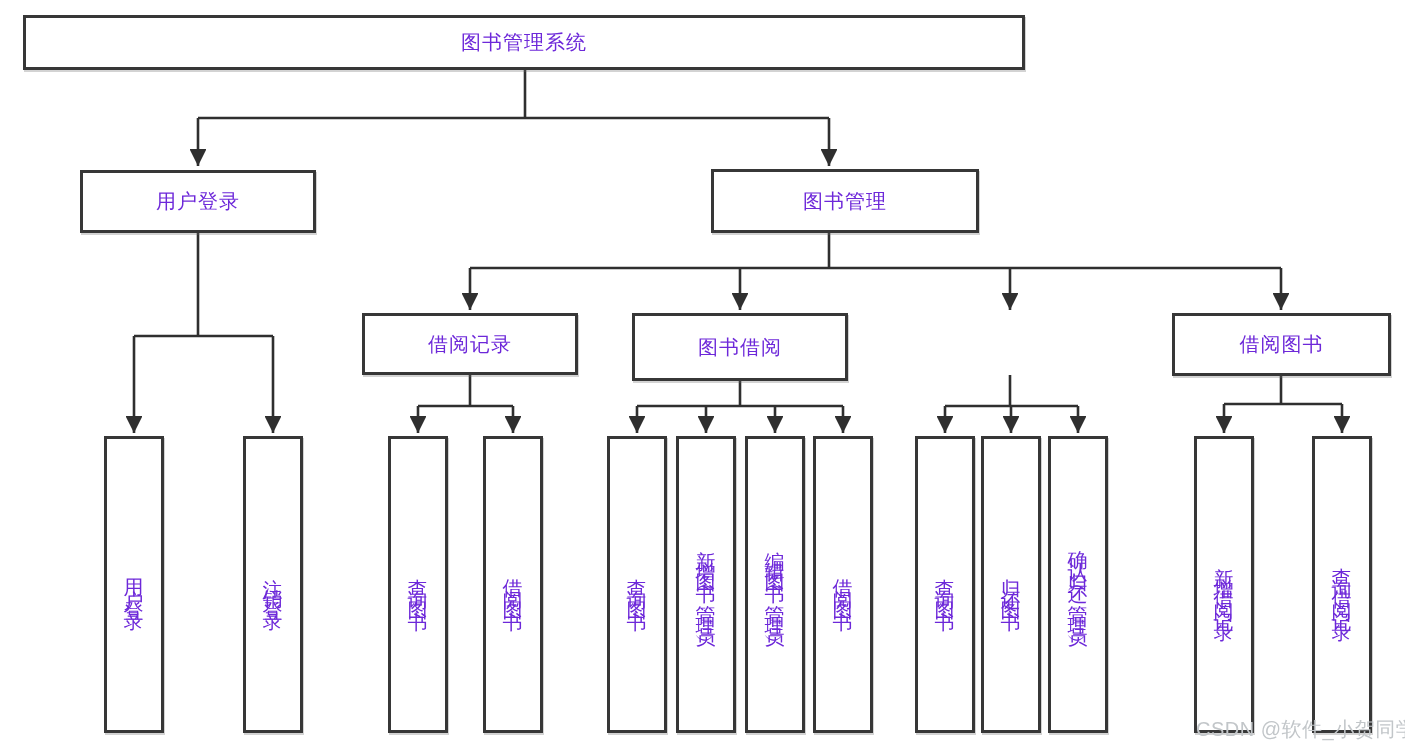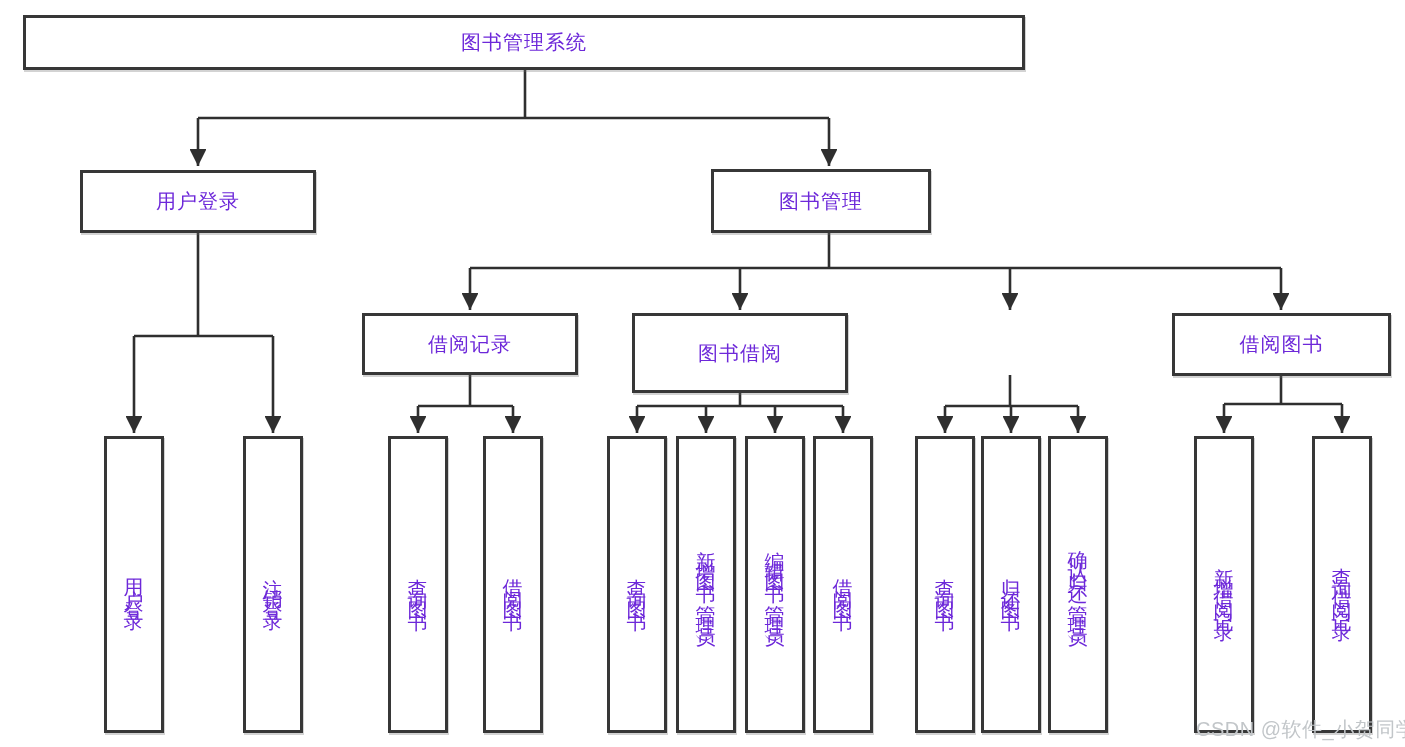--- a/index.html
+++ b/index.html
@@ -38,24 +38,24 @@
     writing-mode: vertical-rl;
     text-orientation: mixed;
     font-size: 20px;
     letter-spacing: 11px;
     line-height: 1;
   }
   
   .n-root   { left: 23px;   top: 15px;  width: 1002px; height: 55px; }
   
   .n-login  { left: 80px;   top: 170px; width: 236px;  height: 63px; }
-  .n-mgmt   { left: 711px;  top: 169px; width: 220px;  height: 64px; }
+  .n-mgmt   { left: 711px;  top: 169px; width: 268px;  height: 64px; }
   
   .n-newbook { left: 362px; top: 313px; width: 216px;  height: 62px; }
-  .n-borrow  { left: 632px; top: 313px; width: 216px;  height: 80px; }
+  .n-borrow  { left: 632px; top: 313px; width: 216px;  height: 68px; }
   .n-current { left: 902px; top: 313px; width: 216px;  height: 62px; }
   .n-records { left: 1172px;top: 313px; width: 219px;  height: 63px; }
   
   .leaf { top: 436px; width: 60px; height: 297px; }
   .l1  { left: 104px; }  .l2  { left: 243px; }
   .l3  { left: 388px; }  .l4  { left: 483px; }
   .l5  { left: 607px; }  .l6  { left: 676px; }
   .l7  { left: 745px; }  .l8  { left: 813px; }
   .l9  { left: 915px; }  .l10 { left: 981px; }
   .l11 { left: 1048px; } .l12 { left: 1194px; }

